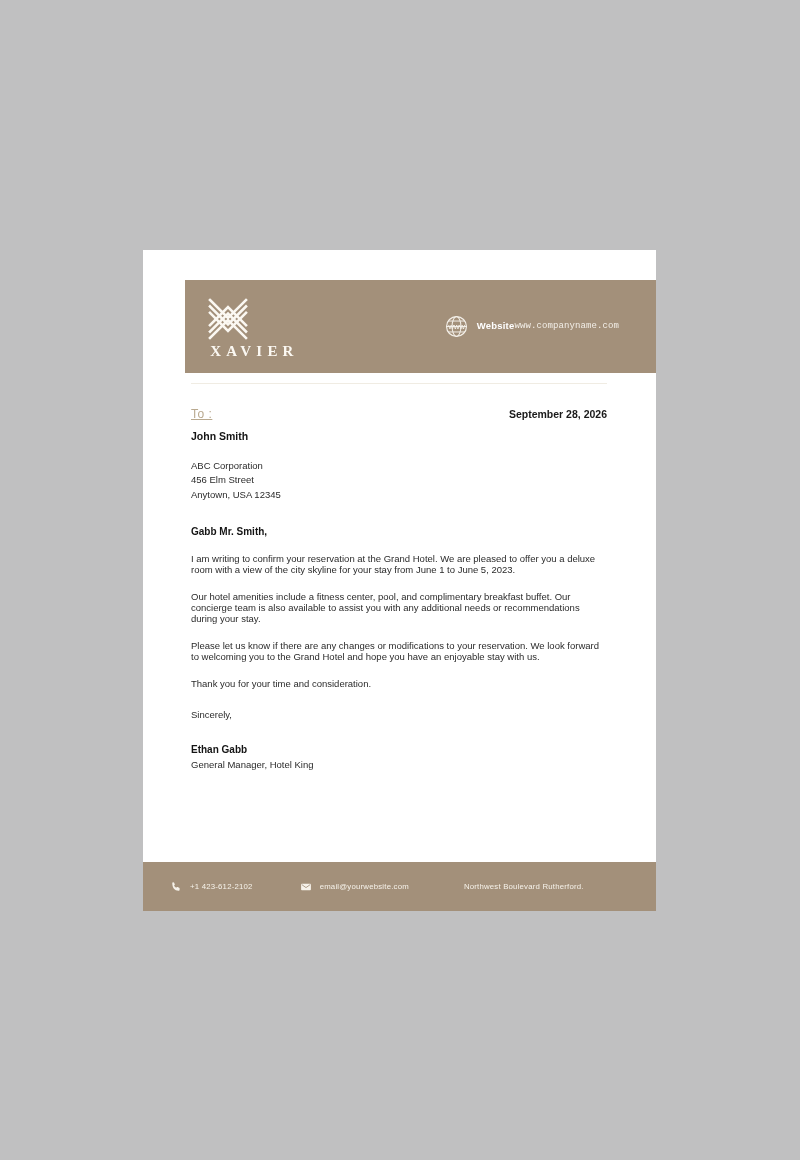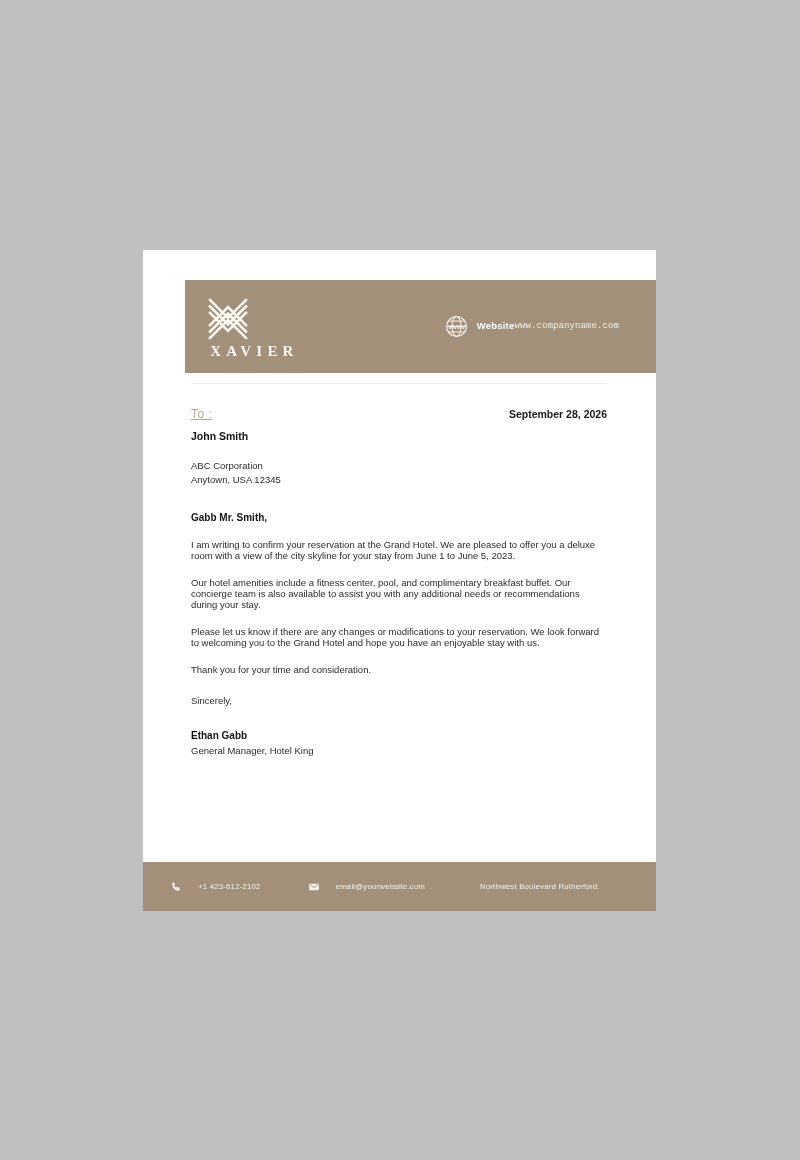--- a/index.html
+++ b/index.html
@@ -186,21 +186,21 @@
     bottom: 0;
     width: 513px;
     height: 49px;
     background: #a3907a;
     display: flex;
     align-items: center;
   }
   .footer-item {
     display: flex;
     align-items: center;
-    gap: 16px;
+    gap: 8px;
     color: #f6f2ea;
     font-size: 7.8px;
     letter-spacing: 0.2px;
     white-space: nowrap;
   }
   .footer-item.phone { margin-left: 27px; }
   .footer-item.email { margin-left: 47px; }
   .footer-item.address { margin-left: 55px; }
   .f-icon {
     width: 12px;
@@ -255,20 +255,21 @@
 
       <div class="to-row">
         <span class="to-label">To :</span>
         <span class="letter-date">September 28, 2026</span>
       </div>
 
       <div class="recipient-name">John Smith</div>
 
       <div class="recipient-address">
         <div>ABC Corporation</div>
+        <div>456 Elm Street</div>
         <div>Anytown, USA 12345</div>
       </div>
 
       <div class="salutation">Gabb Mr. Smith,</div>
 
       <p class="para">I am writing to confirm your reservation at the Grand Hotel. We are pleased to offer you a deluxe room with a view of the city skyline for your stay from June 1 to June 5, 2023.</p>
       <p class="para">Our hotel amenities include a fitness center, pool, and complimentary breakfast buffet. Our concierge team is also available to assist you with any additional needs or recommendations during your stay.</p>
       <p class="para">Please let us know if there are any changes or modifications to your reservation. We look forward to welcoming you to the Grand Hotel and hope you have an enjoyable stay with us.</p>
       <p class="para">Thank you for your time and consideration.</p>
 

